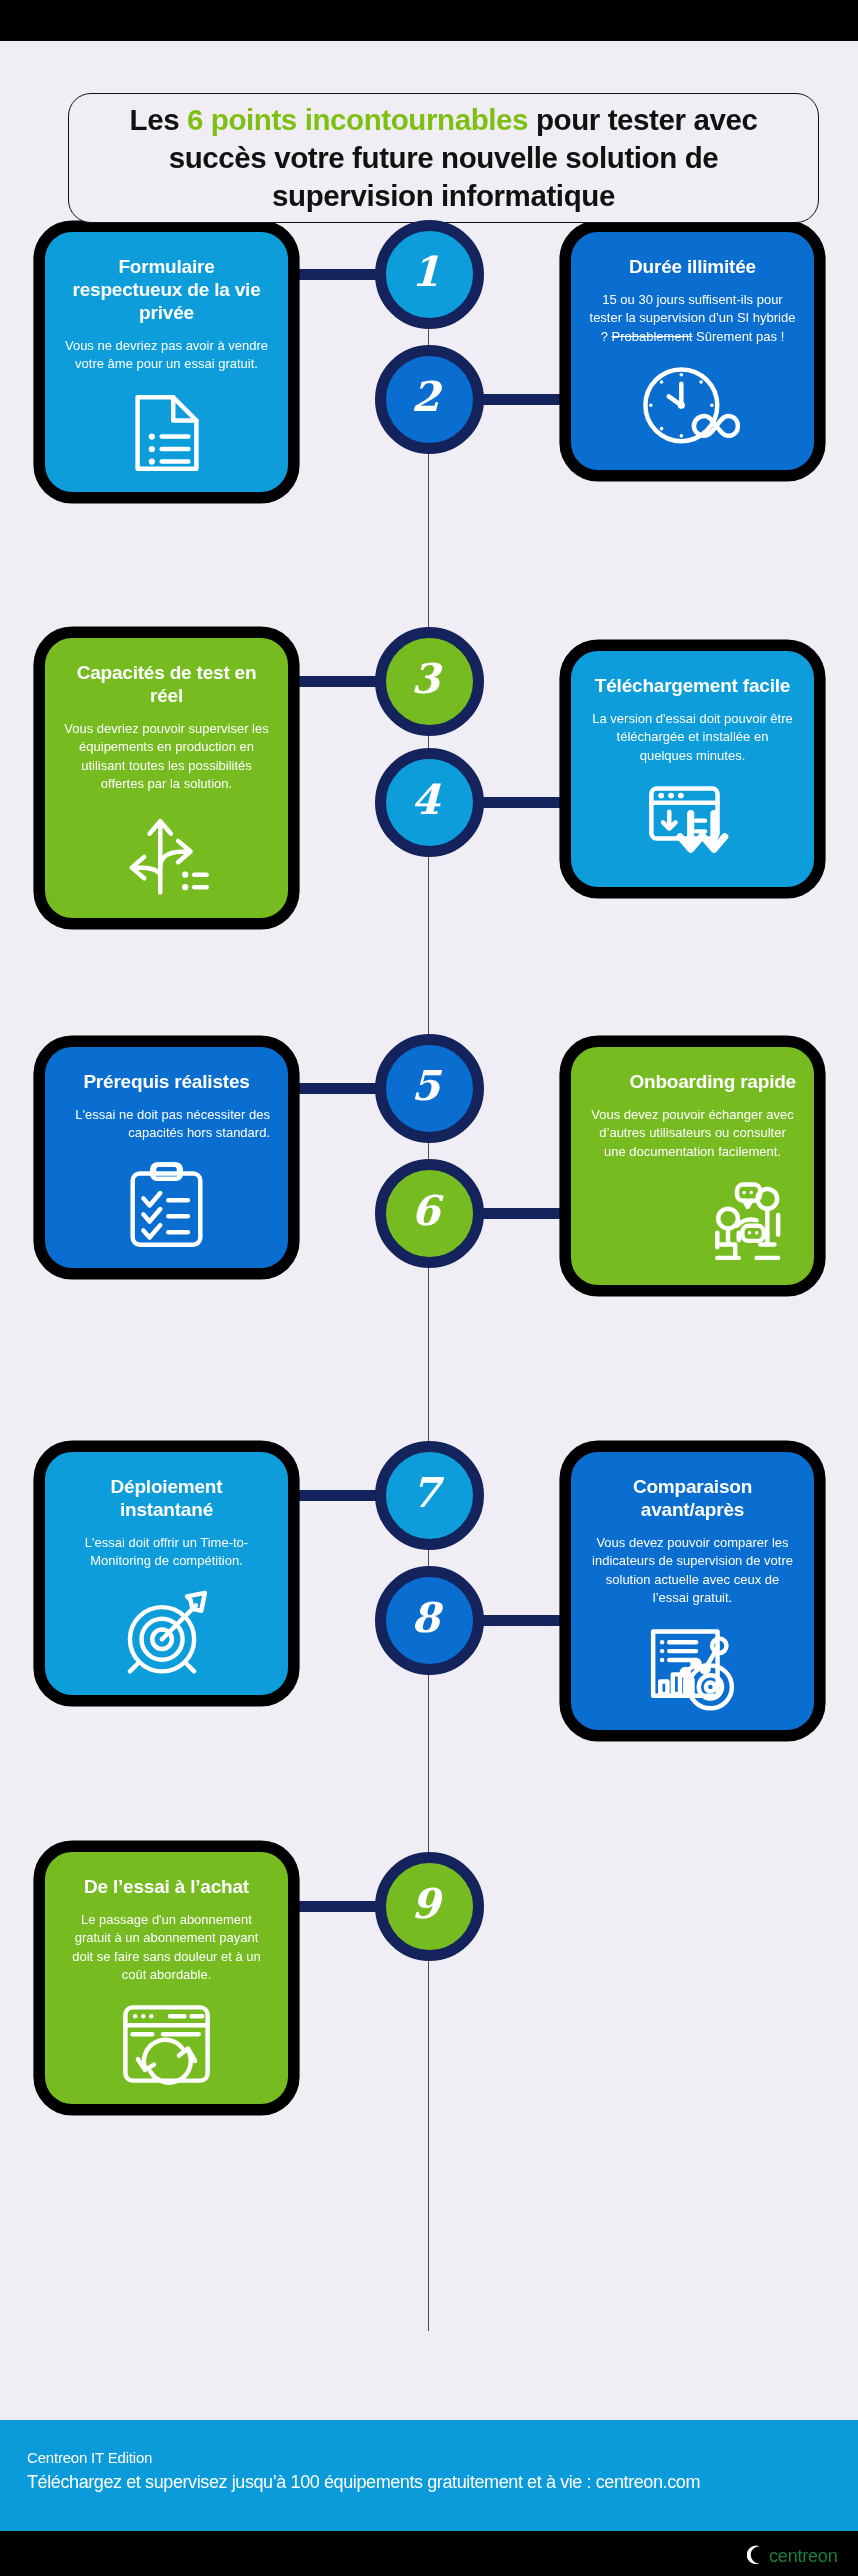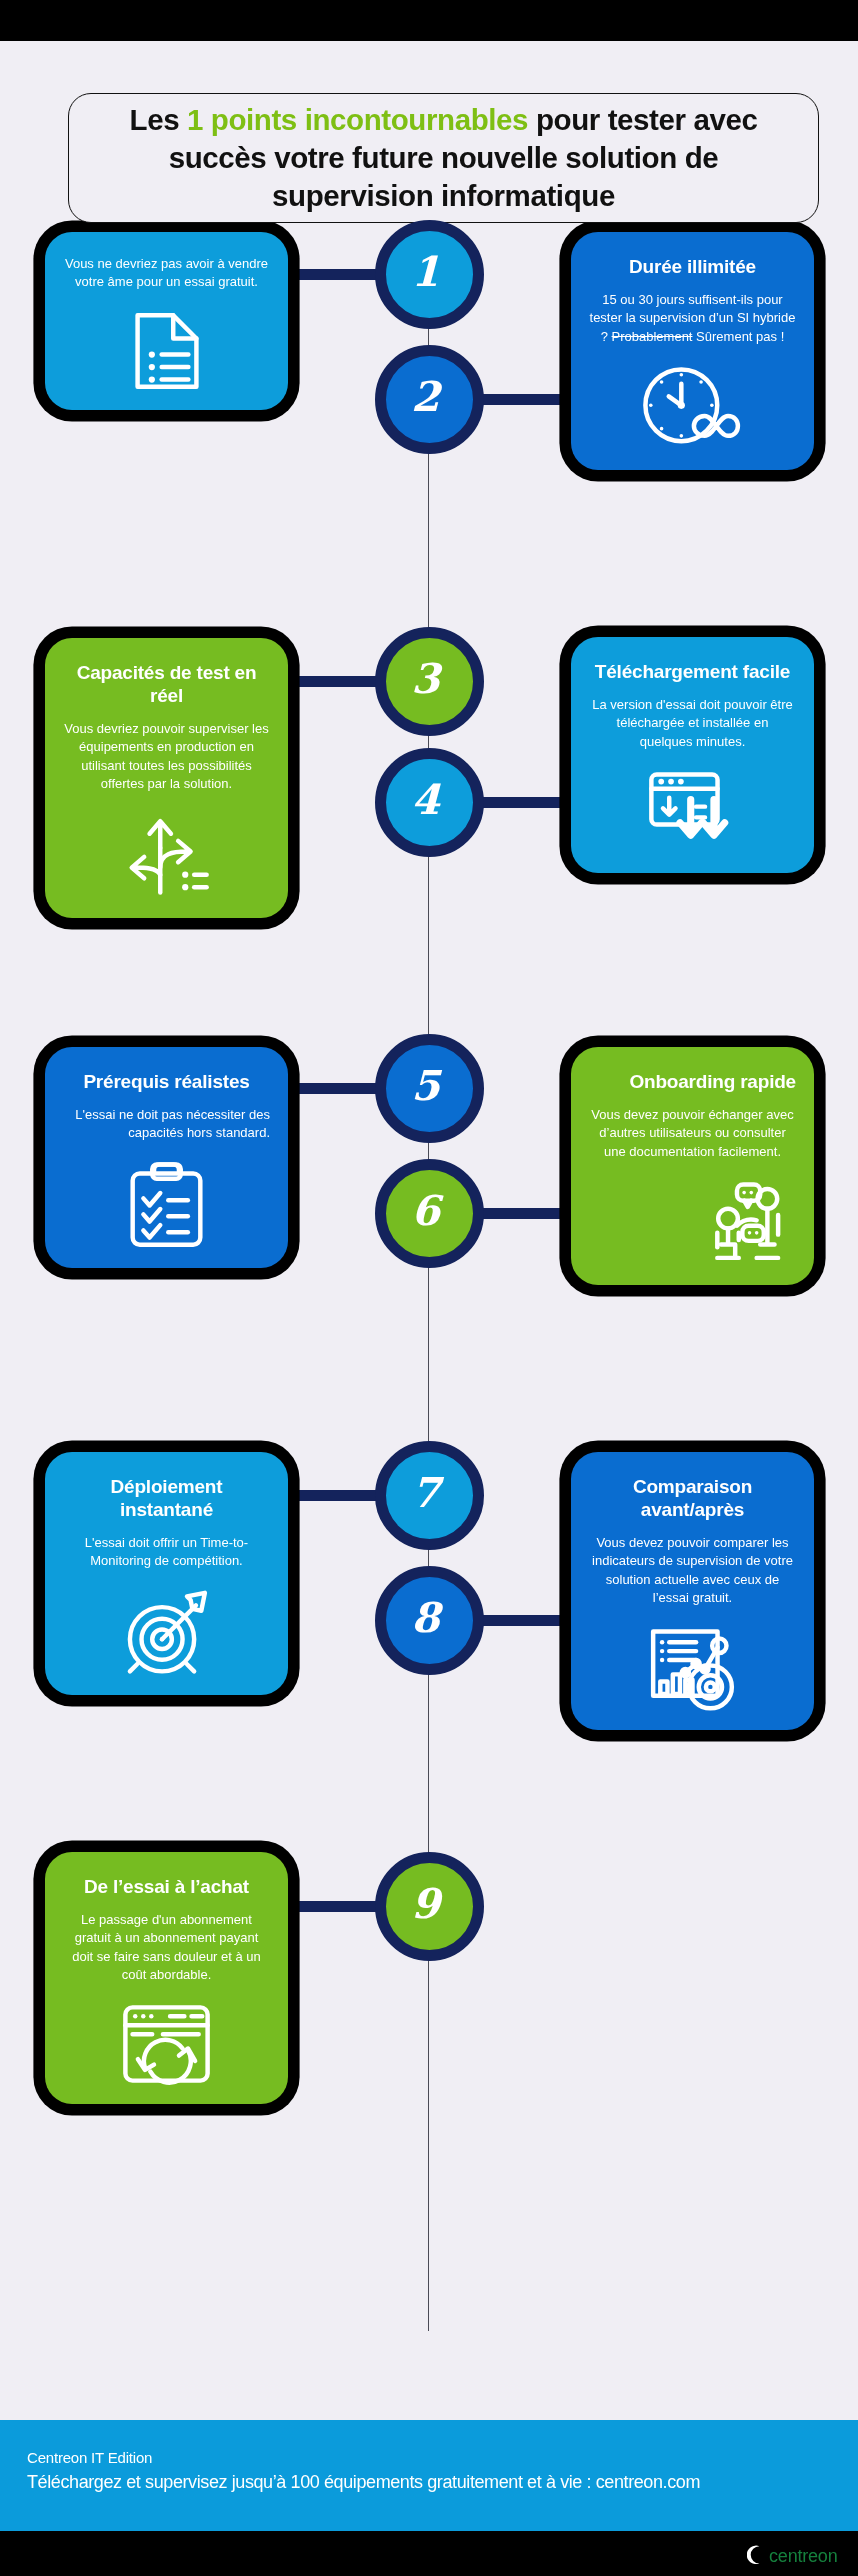--- a/index.html
+++ b/index.html
@@ -154,29 +154,30 @@
 </style>
 </head>
 <body>
 
 <div class="bar-top"></div>
 
 <div class="canvas">
 
   <div class="title-box">
     <div class="title-text">
-      <span>Les </span><span class="hl">1 points incontournables</span><span> pour tester avec succès votre future nouvelle solution de supervision informatique</span>
+      <span>Les </span><span class="hl">6 points incontournables</span><span> pour tester avec succès votre future nouvelle solution de supervision informatique</span>
     </div>
   </div>
 
   <div class="spine"></div>
 
   <div id="nodes">
       <div class="stub" style="left:288px;top:228px;width:89px;"></div>
   <div class="card left blue" style="top:191px;">
+    <div class="card-title">Formulaire respectueux de la vie privée</div>
     <div class="card-body"><span>Vous ne devriez pas avoir à vendre votre âme pour un essai gratuit.</span></div>
     <div class="card-icon">
           <svg width="70" height="82" viewBox="0 0 78 92">
      <path d="M6 6 h40 l26 26 v54 H6 Z" stroke="#fff" fill="none" stroke-width="5" stroke-linecap="round" stroke-linejoin="round"></path>
      <path d="M46 6 v26 h26" stroke="#fff" fill="none" stroke-width="5" stroke-linecap="round" stroke-linejoin="round"></path>
      <circle cx="22" cy="50" r="3.5" fill="#fff"></circle>
             <path d="M33 50 h30" stroke="#fff" fill="none" stroke-width="5" stroke-linecap="round" stroke-linejoin="round"></path>
      <circle cx="22" cy="64" r="3.5" fill="#fff"></circle>
             <path d="M33 64 h30" stroke="#fff" fill="none" stroke-width="5" stroke-linecap="round" stroke-linejoin="round"></path>
      <circle cx="22" cy="78" r="3.5" fill="#fff"></circle>
@@ -224,21 +225,21 @@
             <path d="M82 70 h14" stroke="#fff" fill="none" stroke-width="5" stroke-linecap="round" stroke-linejoin="round"></path>
      <circle cx="72" cy="84" r="3.5" fill="#fff"></circle>
             <path d="M82 84 h14" stroke="#fff" fill="none" stroke-width="5" stroke-linecap="round" stroke-linejoin="round"></path>
           </svg>
         </div>
   </div>
   <div class="num green" style="top:586px;">
     <span>3</span>
   </div>
       <div class="stub" style="left:481px;top:756px;width:89px;"></div>
-  <div class="card right blue" style="top:596px;">
+  <div class="card right blue" style="top:610px;">
     <div class="card-title">Téléchargement facile</div>
     <div class="card-body"><span>La version d'essai doit pouvoir être téléchargée et installée en quelques minutes.</span></div>
     <div class="card-icon">
           <svg width="93" height="86" viewBox="0 0 104 96">
      <rect x="6" y="6" width="74" height="56" rx="6" stroke="#fff" fill="none" stroke-width="5" stroke-linecap="round" stroke-linejoin="round"></rect>
      <path d="M6 22 h74" stroke="#fff" fill="none" stroke-width="5" stroke-linecap="round" stroke-linejoin="round"></path>
      <circle cx="17" cy="14" r="3.2" fill="#fff"></circle>
             <circle cx="28" cy="14" r="3.2" fill="#fff"></circle>
             <circle cx="39" cy="14" r="3.2" fill="#fff"></circle>
      <path d="M26 32 v18 M19 44 l7 7 l7 -7" stroke="#fff" fill="none" stroke-width="5" stroke-linecap="round" stroke-linejoin="round"></path>

